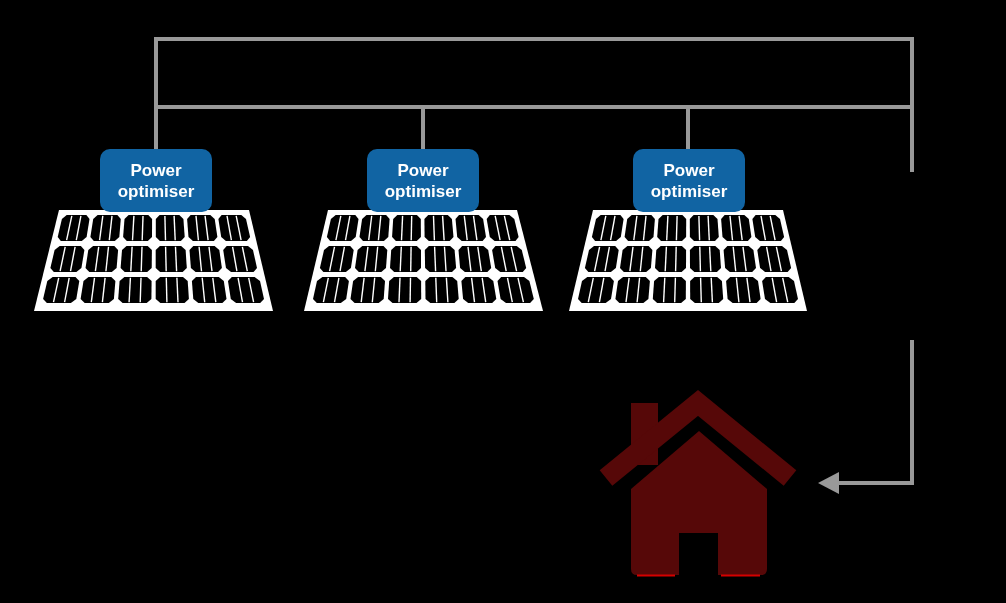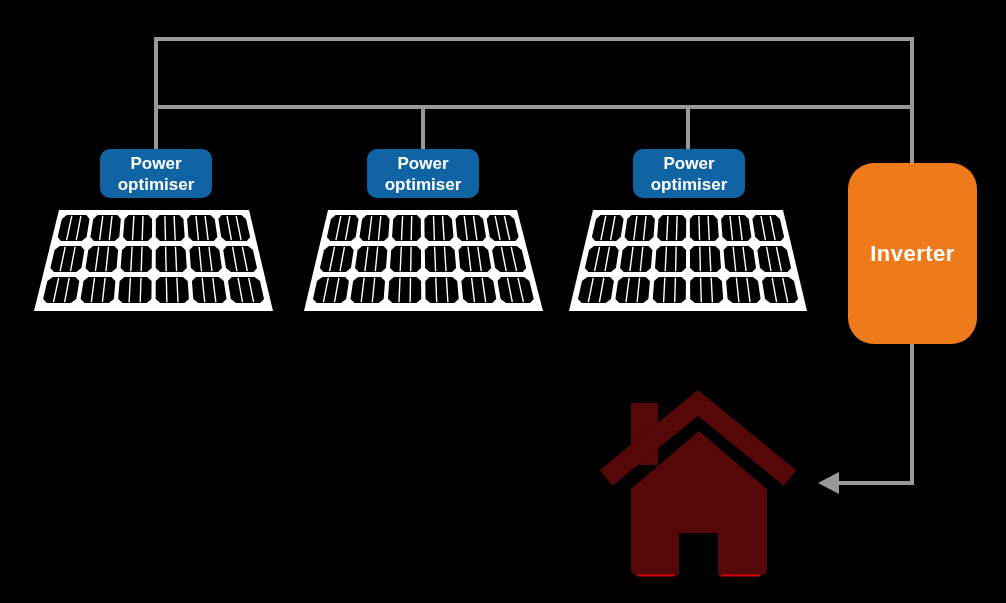--- a/index.html
+++ b/index.html
@@ -11,21 +11,21 @@
     font-family:"Liberation Sans", sans-serif;
   }
   #diagram-svg{position:absolute;left:0;top:0;}
   .node{
     position:absolute;
     display:flex;align-items:center;justify-content:center;
     color:#fff;font-weight:bold;text-align:center;
     box-sizing:border-box;
   }
   .optimiser{
-    width:112px;height:49px;top:149px;
+    width:112px;height:63px;top:149px;
     border-radius:10px;
     font-size:17px;line-height:21px;
     padding:2px 6px;
   }
   .optimiser-1{left:100px;}
   .optimiser-2{left:367px;}
   .optimiser-3{left:633px;}
   .inverter{
     left:848px;top:163px;width:129px;height:181px;
     border-radius:26px;
@@ -233,17 +233,14 @@
 
   <div class="node optimiser optimiser-1" style="background: rgb(17, 100, 163); color: rgb(255, 255, 255);">
     <span>Power optimiser</span>
   </div>
   <div class="node optimiser optimiser-2" style="background: rgb(17, 100, 163); color: rgb(255, 255, 255);">
     <span>Power optimiser</span>
   </div>
   <div class="node optimiser optimiser-3" style="background: rgb(17, 100, 163); color: rgb(255, 255, 255);">
     <span>Power optimiser</span>
   </div>
-  <div class="node inverter" style="background: rgb(239, 122, 28); color: rgb(255, 255, 255);">
-    <span>Inverter</span>
-  </div>
 
 </div>
 
 </body></html>

